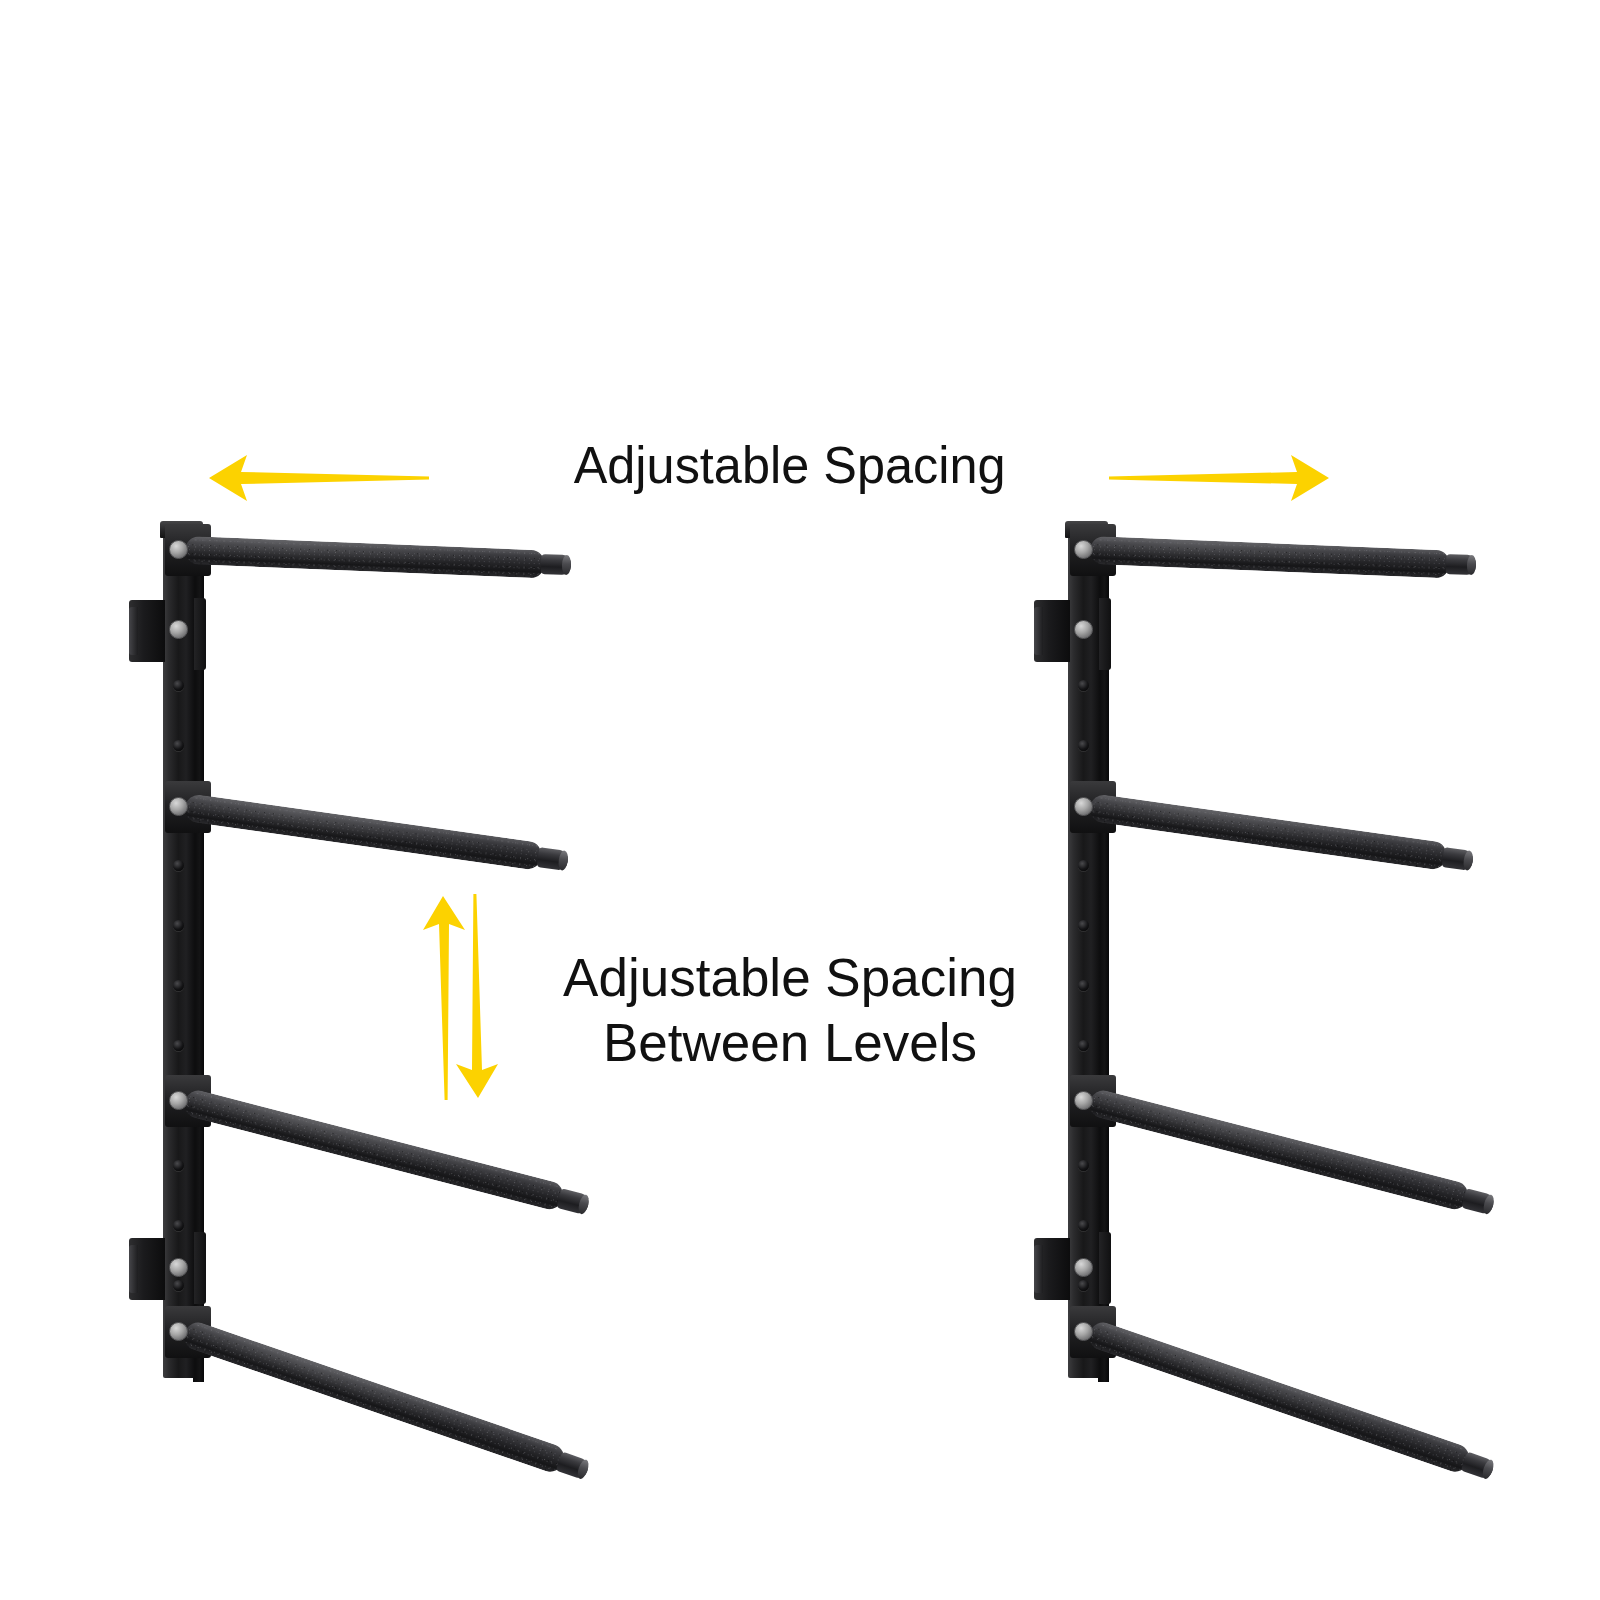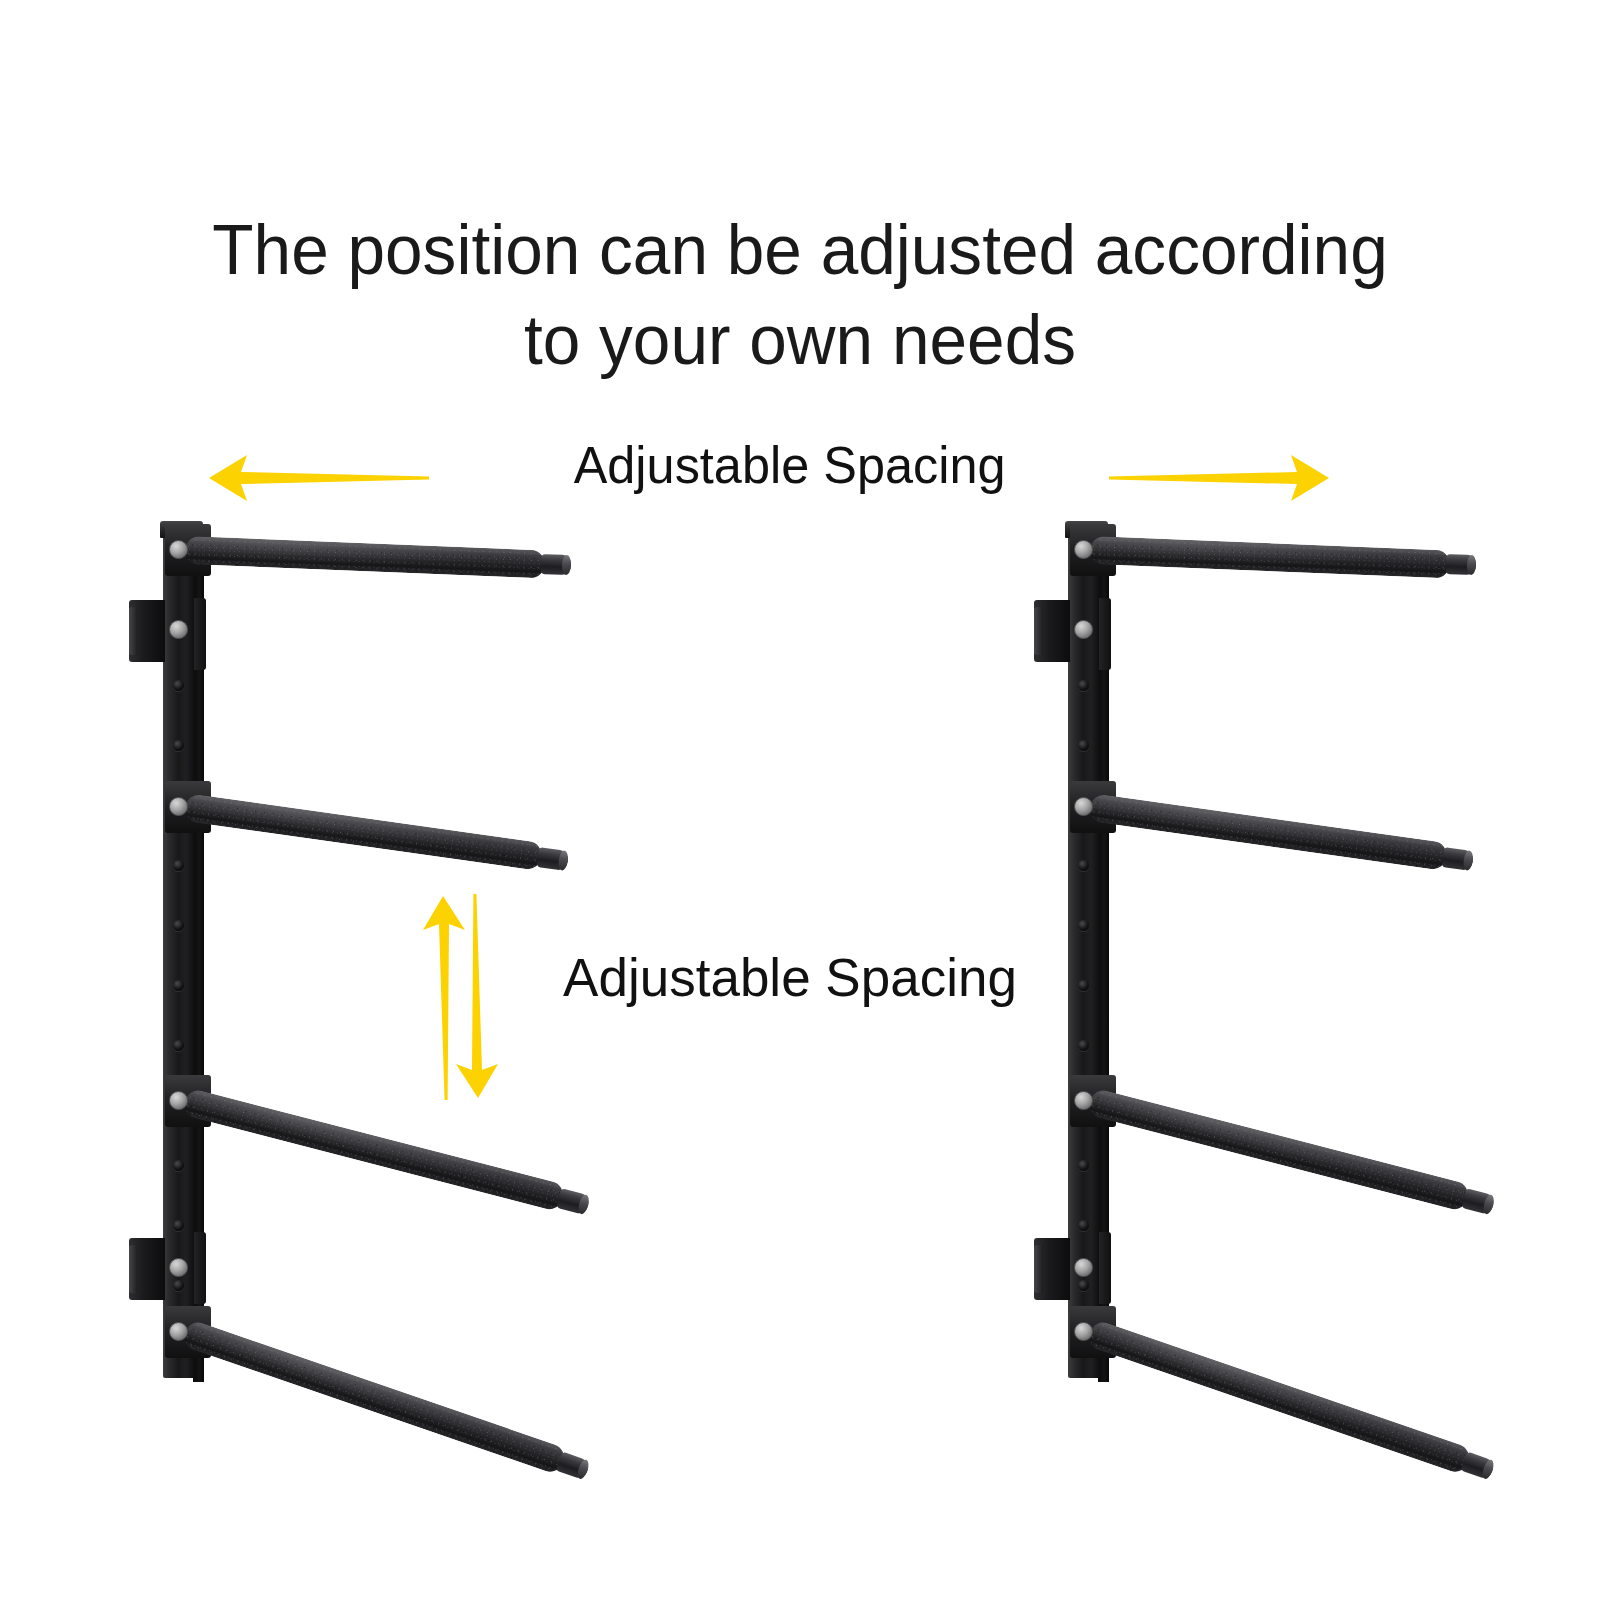--- a/index.html
+++ b/index.html
@@ -209,24 +209,20 @@
     border-radius: 50%/50%;
     background: linear-gradient(180deg,#7a7a7e 0%,#4a4a4e 45%,#2a2a2d 100%);
   }
 </style>
 </head>
 <body>
 
 <div id="page">
 
 
-  <div class="subtitle">
-    <span>The position can be adjusted according</span>
-    <span>to your own needs</span>
-  </div>
 
   <div class="h-label">
     <span>Adjustable Spacing</span>
   </div>
 
   <svg class="arrow-left" viewBox="0 0 225 58">
     <path d="M4 29 L42 6 L36 23 L224 27.6 L224 30.4 L36 35 L42 52 Z" fill="#fcd200"></path>
   </svg>
 
   <svg class="arrow-right" viewBox="0 0 225 58">
@@ -235,20 +231,21 @@
 
   <svg class="arrow-updown" viewBox="0 0 80 208">
 
     <path d="M25 3 L47 37 L31 31 L29.6 207 L26.6 207 L21 31 L5 37 Z" fill="#fcd200"></path>
 
     <path d="M60 205 L38 171 L54 177 L55.4 1 L58.4 1 L64 177 L80 171 Z" fill="#fcd200"></path>
   </svg>
 
   <div class="v-label">
     <div>Adjustable Spacing</div>
+    <div>Between Levels</div>
   </div>
 
   <div id="racks">
       <div class="rack">
         <div class="post-web" style="left: 193px; top: 535px; height: 847px;"></div>
         <div class="post" style="left: 163px; top: 527px; height: 851px;"></div>
         <div class="post-cap" style="left: 160px; top: 521px;"></div>
         <div class="hole" style="left: 173px; top: 620px;"></div>
         <div class="hole" style="left: 173px; top: 680px;"></div>
         <div class="hole" style="left: 173px; top: 740px;"></div>

